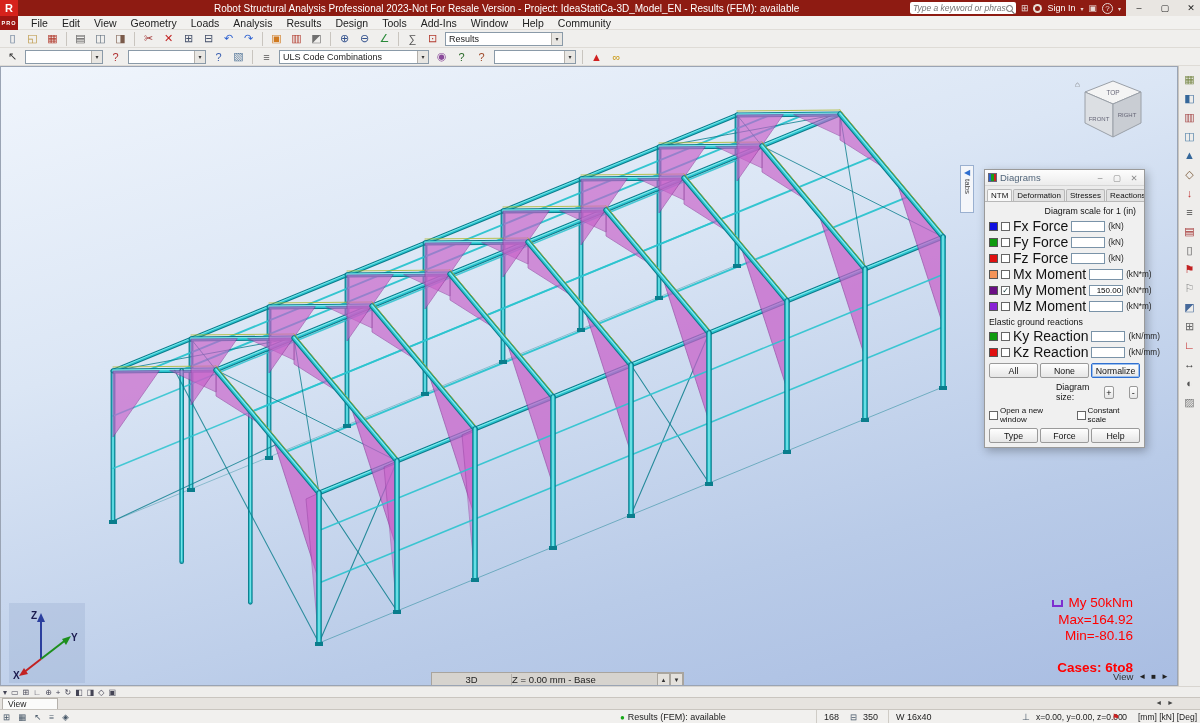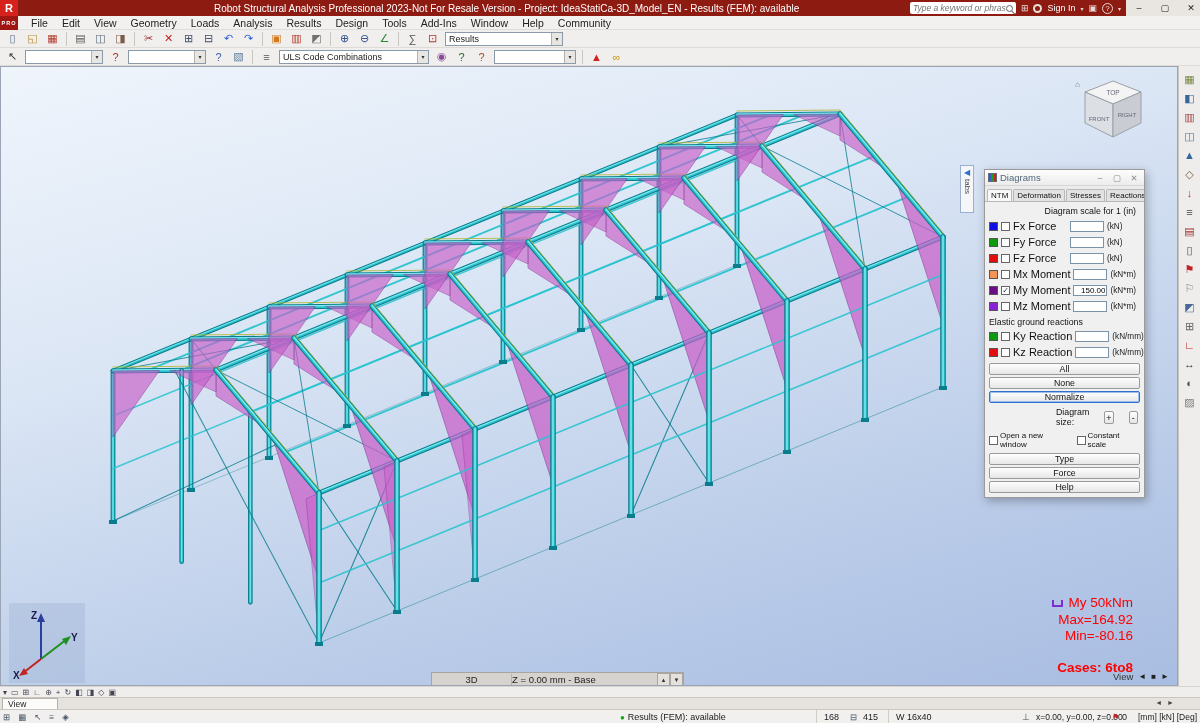--- a/index.html
+++ b/index.html
@@ -60,25 +60,25 @@
   .dlg-icon { width:9px; height:9px; background:linear-gradient(90deg,#2a5fd0 33%,#18a018 33%,#18a018 66%,#c22 66%); border:1px solid #667; }
   .dlg-title .ttl { color:#51657a; font-size:9.5px; flex:1; }
   .dlg-btn { width:14px; text-align:center; color:#8a8a8a; font-size:8.5px; }
   .tabs { display:flex; align-items:flex-end; height:16px; background:#ebebeb; border-bottom:1px solid #b8b8b8; padding:2px 2px 0; overflow:hidden; }
   .tab { padding:1px 3px; font-size:8px; border:1px solid #b8b8b8; border-bottom:none; background:#e2e2e2; margin-right:1px; border-radius:2px 2px 0 0; white-space:nowrap; }
   .tab.active { background:#f8f8f8; }
   .scale { text-align:right; padding:4px 8px 2px 0; font-size:8.8px; }
   .frow { display:flex; align-items:center; height:16px; padding:0 4px; gap:3px; }
   .swatch { width:9px; height:9px; border:1px solid #555; flex:none; }
   .cb { width:9px; height:9px; background:#fff; border:1px solid #666; font-size:8px; line-height:8px; text-align:center; color:#133; flex:none; }
-  .flabel { flex:1; font-size:11px; white-space:nowrap; }
+  .flabel { flex:1; font-size:14px; white-space:nowrap; }
   .fin { width:34px; height:11px; background:#fff; border:1px solid #7a93a8; font-size:8px; text-align:right; padding:0 1px; font-family:"Liberation Sans",sans-serif; flex:none; }
   .funit { width:33px; font-size:8.2px; color:#222; flex:none; }
   .elastic { padding:3px 4px 1px; font-size:8.8px; }
-  .btnrow { display:flex; gap:2px; padding:3px 4px 1px;flex-direction:column; }
+  .btnrow { display:flex; gap:2px; padding:3px 4px 1px; }
   .btn { flex:1; height:15px; background:linear-gradient(#fefefe,#e6e6e6); border:1px solid #9a9a9a; border-radius:2px; font-size:8.8px; display:flex; align-items:center; justify-content:center; }
   .btn.primary { border-color:#2f6fd0; box-shadow:inset 0 0 0 1px #9cc0ee; }
   .sizerow { display:flex; align-items:center; padding:3px 6px 1px; gap:15px; font-size:8.8px;margin-left:43px; }
   .sizerow .lbl { margin-left:22px; }
   .szb { width:17px; height:13px; background:linear-gradient(#fefefe,#e6e6e6); border:1px solid #9a9a9a; border-radius:2px; text-align:center; line-height:12px; font-size:9px; }
   .cbpair { display:flex; padding:3px 4px 1px; gap:5px; font-size:8px; align-items:center; }
   .cbpair .opt { display:flex; align-items:center; gap:2px; }
 
   
   .annot { position:absolute; right:44px; top:528px; text-align:right; color:#f00; font-size:13.5px; line-height:16.5px; z-index:3; }
@@ -785,21 +785,21 @@
         <span class="stico">⊞</span>
         <span class="stico">▦</span>
         <span class="stico">↖</span>
         <span class="stico">≡</span>
         <span class="stico">◈</span>
       </div>
     <span style="left:620px"><span class="greendot">●</span><span>Results (FEM): available</span></span>
     <span class="stsep" style="left:816px"></span>
     <span style="left:824px">168</span>
     <span style="left:850px;color:#456;font-size:8.5px">⊟</span>
-    <span style="left:863px">415</span>
+    <span style="left:863px">350</span>
     <span class="stsep" style="left:888px"></span>
     <span style="left:896px">W 16x40</span>
     <span style="left:1022px;color:#456">⊥</span>
     <span style="left:1036px;font-size:8.5px">x=0.00, y=0.00, z=0.00</span>
     <span style="left:1112px;color:#c22;font-size:8.5px">⚑</span>
     <span style="left:1122px">0</span>
     <span style="left:1138px;font-size:8.5px">[mm] [kN] [Deg]</span>
   </div>
 
 </div>

